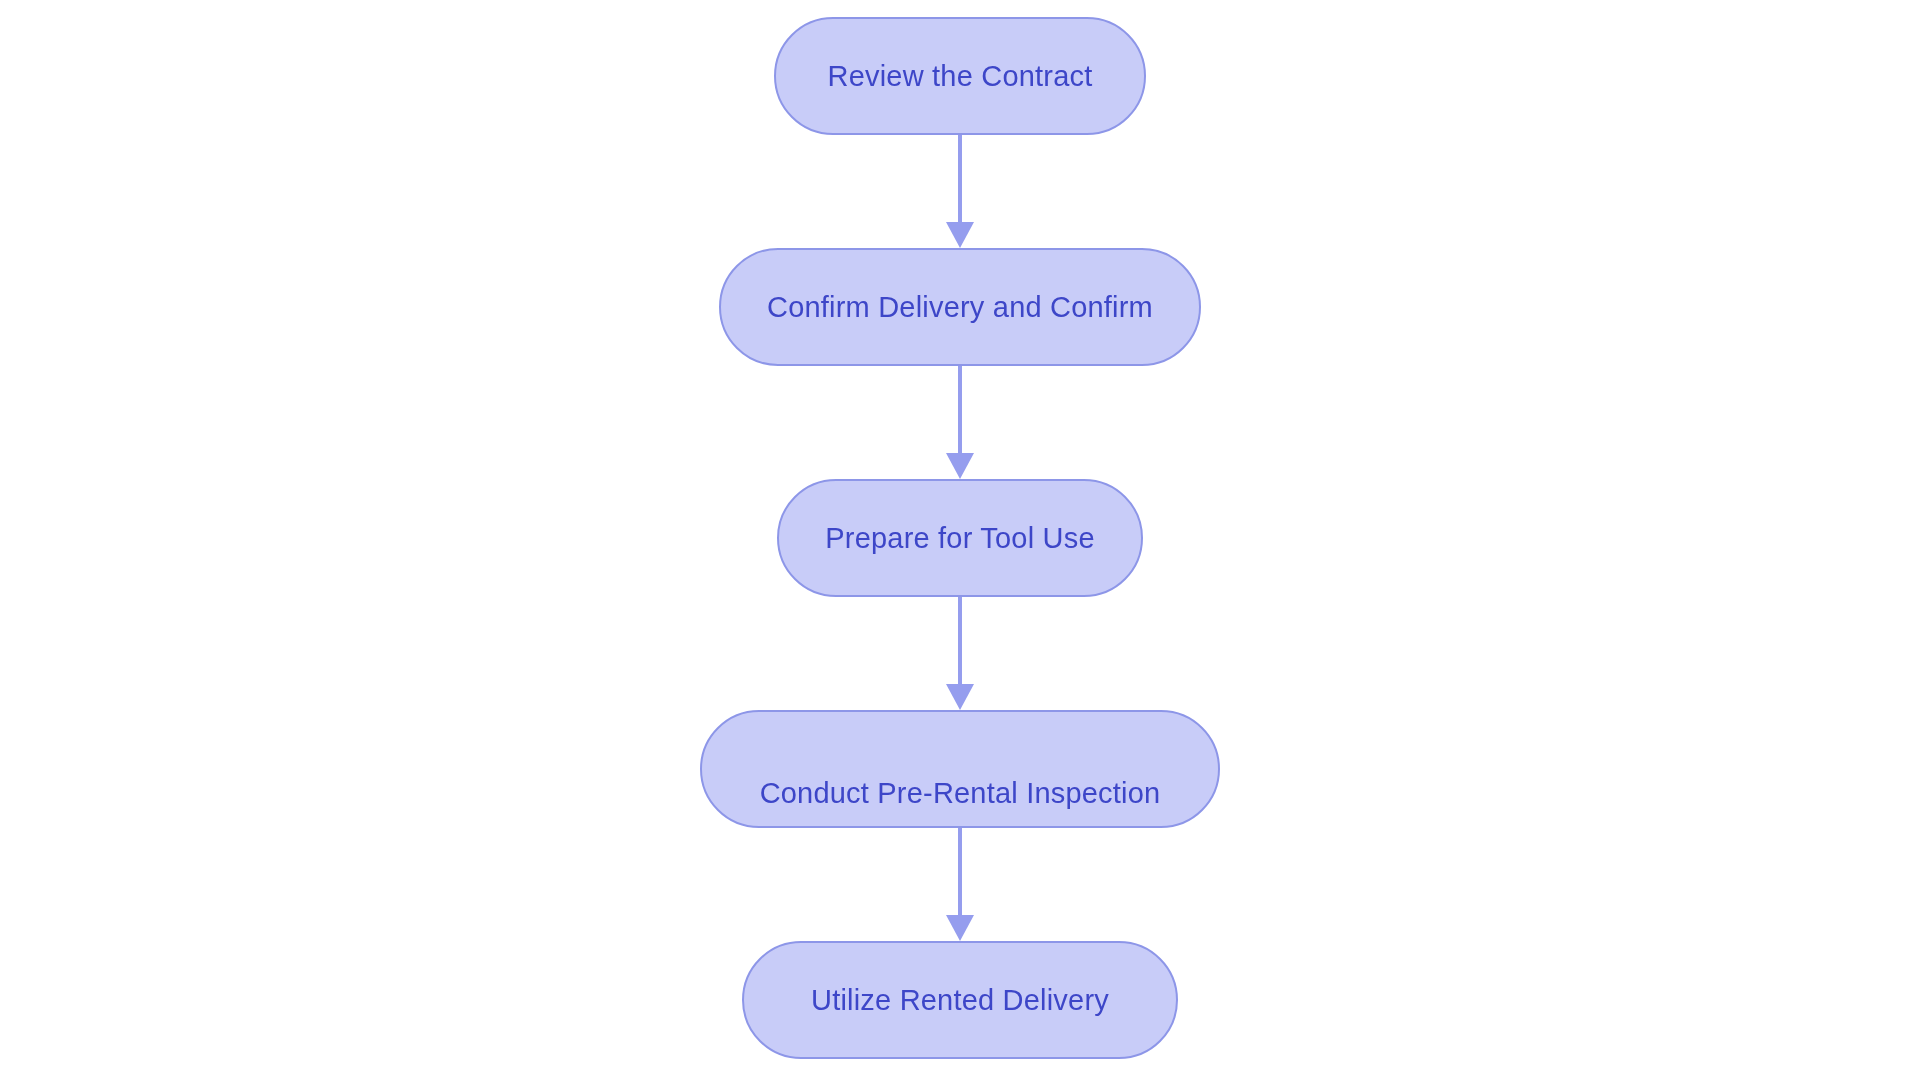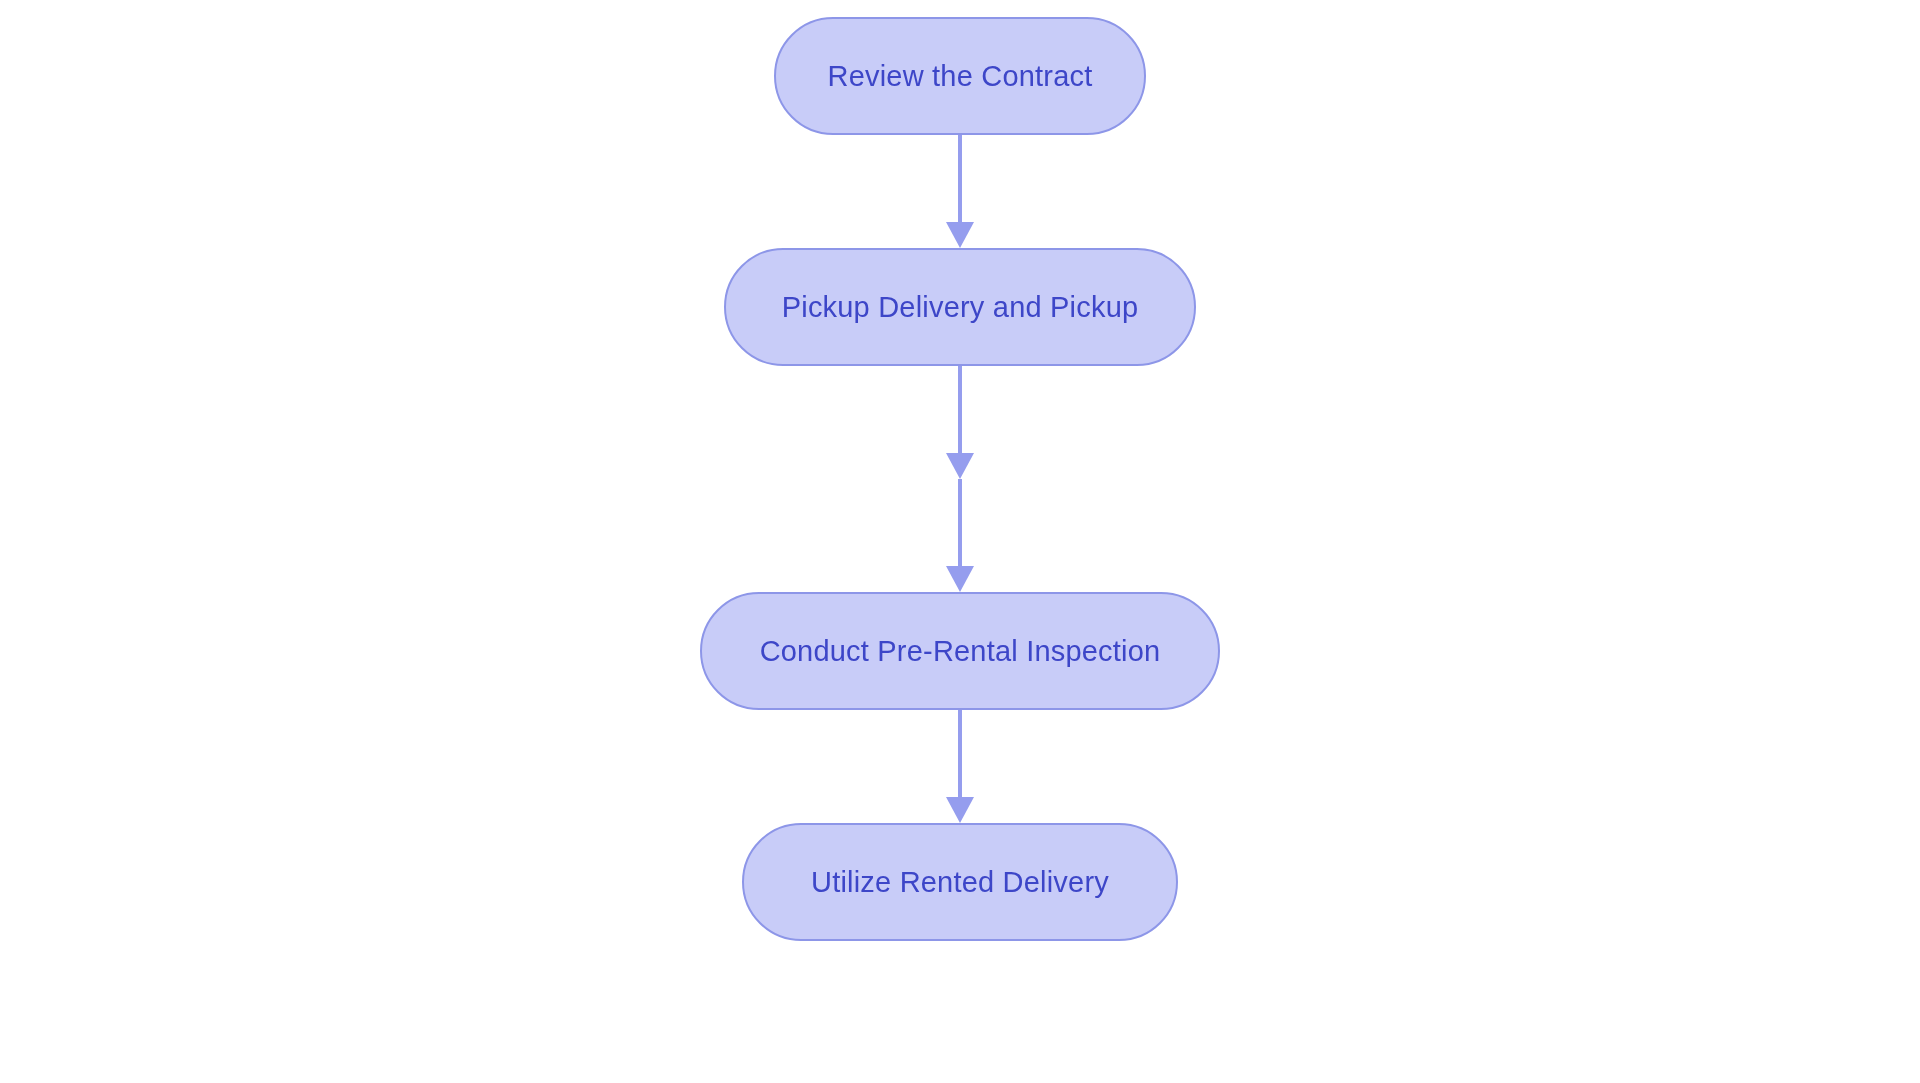--- a/index.html
+++ b/index.html
@@ -76,35 +76,38 @@
   <div class="node" style="min-width: 372px;">
     <span class="node-label">Review the Contract</span>
   </div>
 
   <div class="arrow">
     <div class="arrow-line"></div>
     <div class="arrow-head"></div>
   </div>
 
   <div class="node" style="min-width: 472px;">
-    <span class="node-label">Pickup Delivery and Pickup</span>
+    <span class="node-label">Confirm Delivery and Confirm</span>
   </div>
 
   <div class="arrow">
     <div class="arrow-line"></div>
     <div class="arrow-head"></div>
   </div>
 
+  <div class="node" style="min-width: 366px;">
+    <span class="node-label">Prepare for Tool Use</span>
+  </div>
 
   <div class="arrow">
     <div class="arrow-line"></div>
     <div class="arrow-head"></div>
   </div>
 
-  <div class="node" style="min-width: 520px;">
+  <div class="node" style="min-width: 520px; align-items: flex-end;">
     <span class="node-label">Conduct Pre-Rental Inspection</span>
   </div>
 
   <div class="arrow">
     <div class="arrow-line"></div>
     <div class="arrow-head"></div>
   </div>
 
   <div class="node" style="min-width: 436px;">
     <span class="node-label">Utilize Rented Delivery</span>

